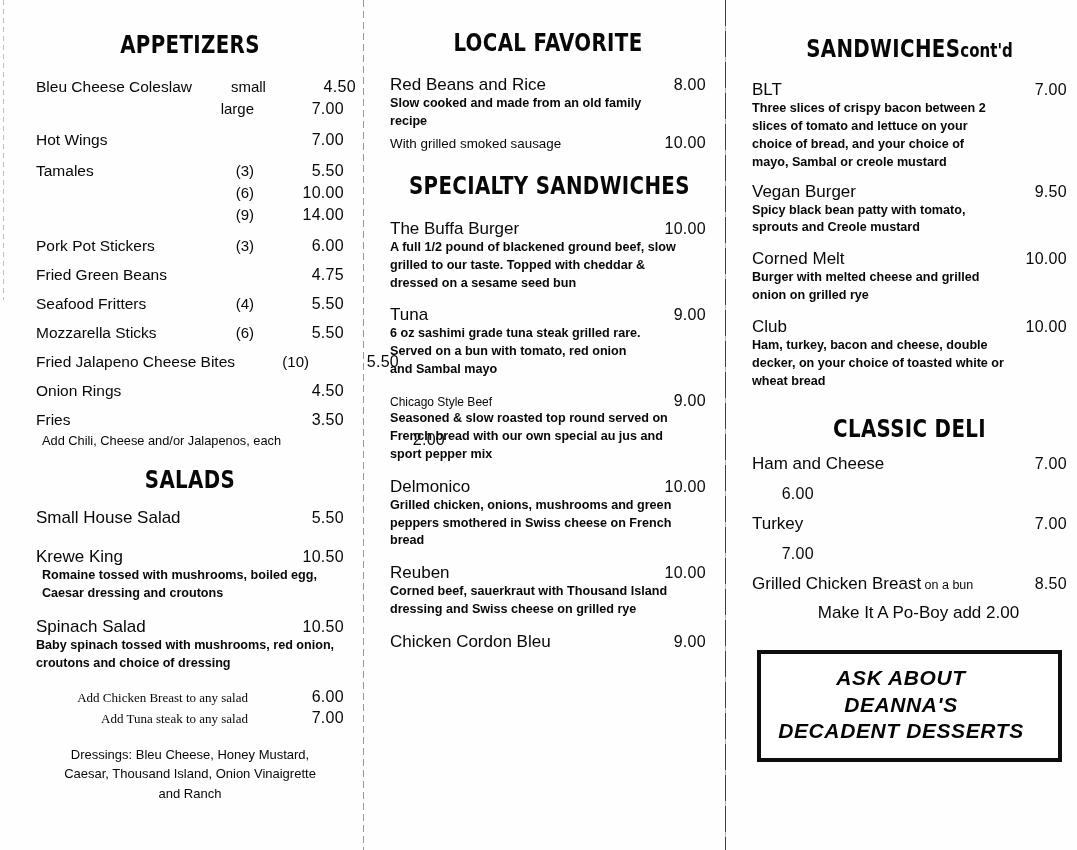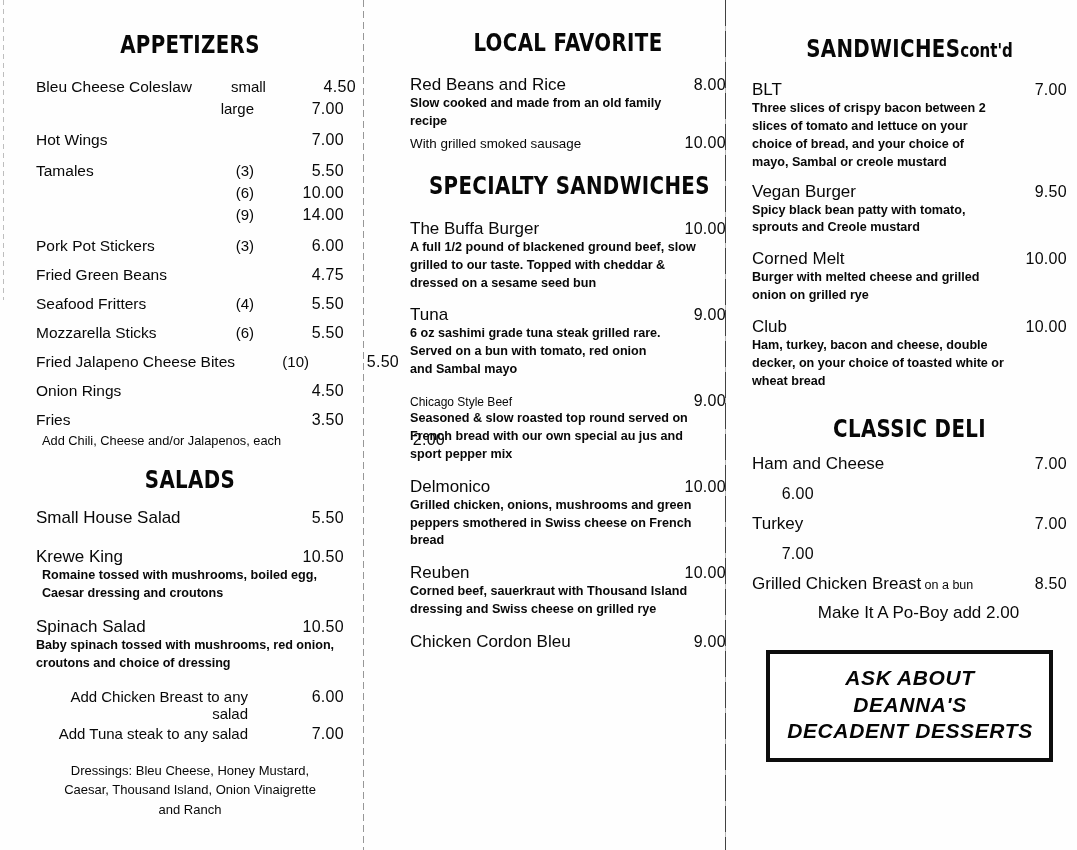--- a/index.html
+++ b/index.html
@@ -68,21 +68,21 @@
   }
 
   
   .col {
     position: absolute;
     top: 0;
     height: 850px;
     box-sizing: border-box;
   }
   .col-left   { left: 14px;  width: 346px; padding: 0 16px 0 22px; }
-  .col-mid    { left: 392px; width: 350px; padding: 0 16px 8px 18px; }
+  .col-mid    { left: 372px; width: 350px; padding: 0 16px 8px 18px; }
   .col-right  { left: 736px; width: 341px; padding: 0 10px 0 16px; }
 
   
   .section-head {
     text-align: center;
     font-weight: 700;
     font-size: 25px;
     letter-spacing: .4px;
     font-family: "DejaVu Sans Condensed", "Liberation Sans Narrow", "Liberation Sans", sans-serif;
     transform: scaleX(.88);
@@ -139,22 +139,22 @@
   .col-right .price { width: 62px; }
   .spacer-m { height: 13px; }
 
   .sub-row {
     display: flex;
     align-items: baseline;
     justify-content: flex-end;
     width: 100%;
   }
   .sub-row .sub-label {
-    font-size: 15px;
-    font-family: Liberation Sans, sans-serif;
+    font-size: 13px;
+    font-family: Liberation Serif, serif;
     text-align: right;
     padding-right: 12px;
   }
   .sub-row .price { width: 56px; }
 
   .centered-note {
     text-align: center;
     font-size: 13px;
     line-height: 1.5;
     font-family: "Liberation Sans", sans-serif;
@@ -164,21 +164,21 @@
     font-size: 17px;
     font-family: "Liberation Sans", sans-serif;
     padding-left: 18px;
   }
 
   
   .dessert-box {
     margin: 0 auto;
     width: 268px;
     border: 4px solid #111;
-    padding: 11px 5px 13px 6px;
+    padding: 11px 23px 13px 6px;
     text-align: center;
     background: #fff;
   }
   .dessert-line {
     font-style: italic;
     font-weight: 700;
     font-size: 21px;
     letter-spacing: .6px;
     line-height: 1.28;
     font-family: "Liberation Sans", sans-serif;

